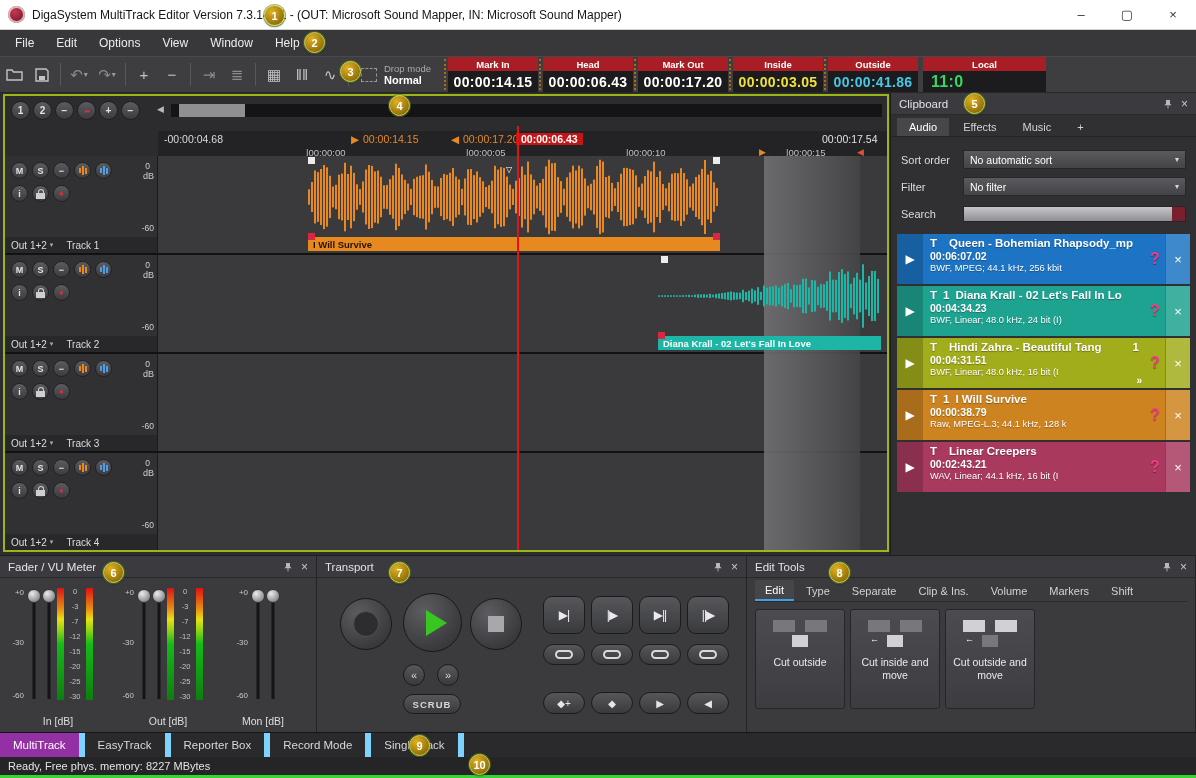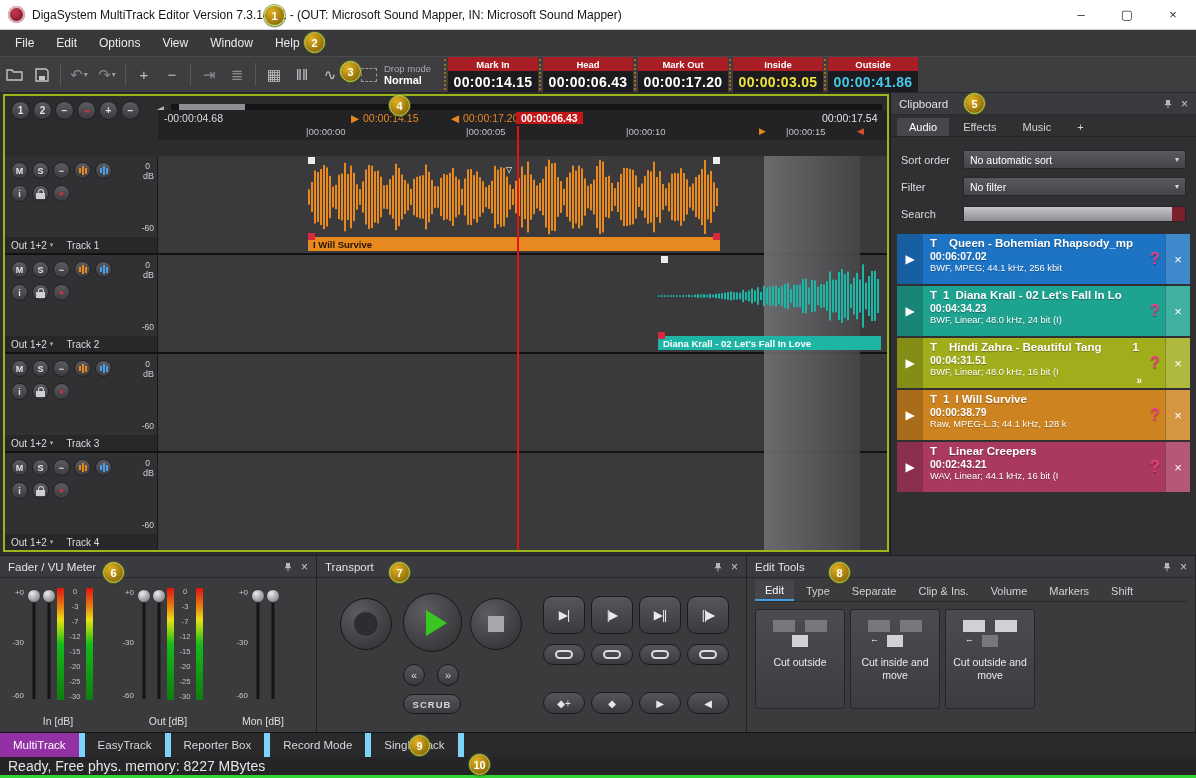--- a/index.html
+++ b/index.html
@@ -53,21 +53,21 @@
   .mtbtns { position:absolute; left:6px; top:5px; display:flex; gap:3px; }
   .mtb { width:19px; height:19px; border-radius:50%; background:linear-gradient(#5c5c60,#3c3c40);
          border:1px solid #202023; color:#e3e3e6; font-size:10px; font-weight:bold;
          display:flex; align-items:center; justify-content:center; }
   .mtb.red { color:#d23040; font-size:6px; letter-spacing:-1px; }
   .scroll-l { position:absolute; left:152px; top:8px; color:#b8b8bb; font-size:9px; }
   .sb-track { position:absolute; left:166px; right:5px; top:8px; height:13px; background:#141416; }
   .sb-thumb { position:absolute; left:8px; top:0; width:66px; height:13px; background:#8f8f93; }
   .mt-time { position:absolute; left:0; top:30px; width:153px; height:30px;
              display:flex; align-items:center; justify-content:center; color:#e8e8e8; font-size:13px; }
-  .ruler { position:absolute; left:153px; top:14px; right:0; height:30px; background:#232326; }
+  .ruler { position:absolute; left:153px; top:35px; right:0; height:30px; background:#232326; }
   .r1 { position:relative; height:16px; font-size:10.5px; }
   .r1 span { position:absolute; top:2px; white-space:nowrap; }
   .r2 { position:relative; height:14px; font-size:9.5px; color:#c2c2c5; }
   .r2 span { position:absolute; top:0; white-space:nowrap; }
   .headbox { background:#c41616; color:#fff; font-weight:bold; padding:0 5px; }
   .org { color:#e8891f; }
   .rows { position:absolute; left:0; top:60px; right:0; bottom:0; display:flex; flex-direction:column; }
   .band { position:absolute; left:759px; top:60px; bottom:0; width:96px; z-index:1;
           background:linear-gradient(90deg,#707073,#454548); opacity:.9; }
   .playhead { position:absolute; left:512px; top:30px; bottom:0; width:2px; background:#e01414; z-index:6; }
@@ -203,21 +203,21 @@
   .carr { position:absolute; top:14px; left:2px; font-size:9px; color:#fff; }
   .etlabel { font-size:10.5px; color:#eaeaec; text-align:center; line-height:1.25; padding:0 4px; }
 
   
   .tabsbar { position:absolute; left:0; top:732px; width:100%; height:25px; background:#2a2a2d;
              border-top:1px solid #151517; display:flex; }
   .bt { padding:0 13px; display:flex; align-items:center; font-size:11.5px; color:#d8d8db;
         border-right:6px solid #7dd3fc; }
   .bt.active { background:#9330a4; color:#fff; }
   .statusbar { position:absolute; left:0; top:757px; width:100%; height:18px; background:#252528;
-               color:#e4e4e7; font-size:14px; display:flex; align-items:center; padding:0 8px; }
+               color:#e4e4e7; font-size:11px; display:flex; align-items:center; padding:0 8px; }
   .sb-right { margin-left:auto; display:flex; }
   .sbi { padding:0 10px; border-left:1px solid #4a4a4d; white-space:nowrap; }
   .greenstrip { position:absolute; left:0; top:775px; width:100%; height:3px; background:#35d435; }
 
   
   .ann { position:absolute; width:21px; height:21px; border-radius:50%;
          background:radial-gradient(circle at 35% 30%, #e0b121, #8a6906 82%);
          border:1px solid #c9da5e; color:#fff; font-size:11px; font-weight:bold; z-index:50;
          display:flex; align-items:center; justify-content:center;
          box-shadow:0 0 0 1px rgba(95,125,25,.55), 0 1px 2px rgba(0,0,0,.5); }
@@ -300,20 +300,24 @@
         <div class="tf-h">Mark Out</div>
         <div class="tf-v" style="color: rgb(255, 255, 255);">00:00:17.20</div>
       </div>
       <div class="tf">
         <div class="tf-h">Inside</div>
         <div class="tf-v" style="color: rgb(242, 226, 60);">00:00:03.05</div>
       </div>
       <div class="tf">
         <div class="tf-h">Outside</div>
         <div class="tf-v" style="color: rgb(70, 200, 232);">00:00:41.86</div>
+      </div>
+      <div class="tf last">
+        <div class="tf-h">Local</div>
+        <div class="tf-v" style="color: rgb(63, 212, 95);">11:0</div>
       </div>
     </div>
   </div>
 
   <div class="mt">
     <div class="mt-top">
       <div class="mtbtns">
         <div class="mtb">1</div>
         <div class="mtb">2</div>
         <div class="mtb">−</div>

